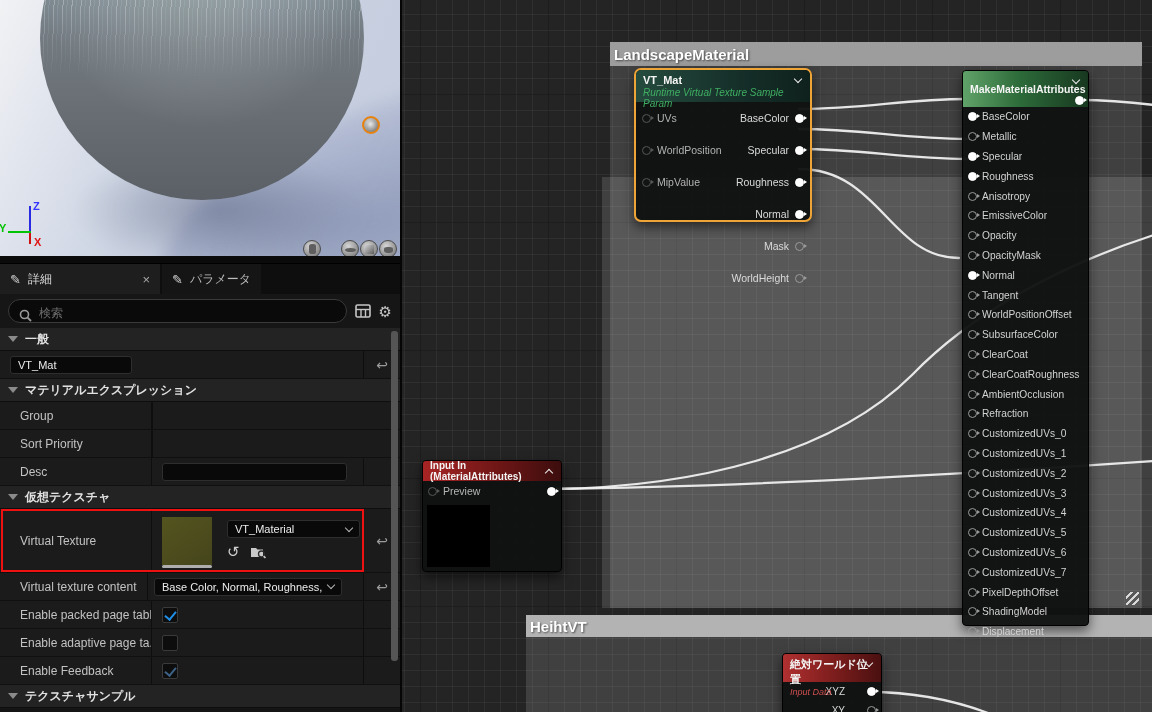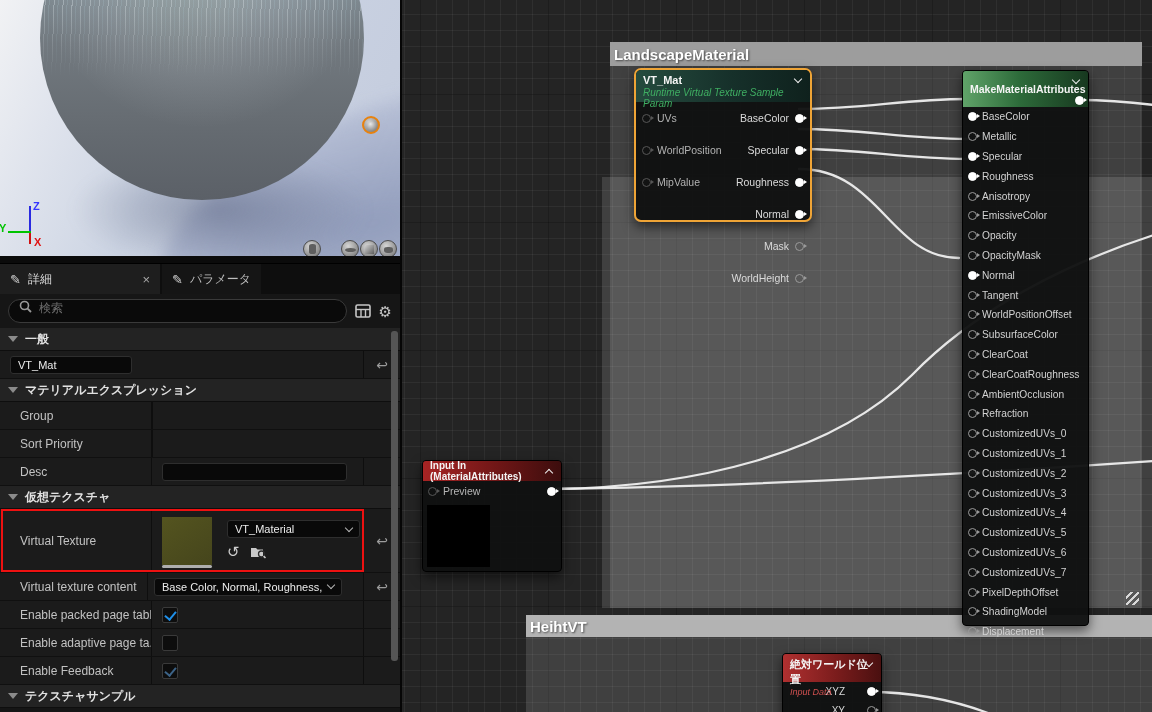--- a/index.html
+++ b/index.html
@@ -46,21 +46,21 @@
   
   #details{left:0;top:263px;width:400px;height:449px;background:#151515;border-top:1px solid #000}
   .tabbar{display:flex;height:30px;background:#0e0e0e;align-items:stretch}
   .tab{display:flex;align-items:center;gap:7px;padding:0 10px;font-size:12px;color:#d9d9d9}
   .tab.active{background:#1e1e1e;width:160px}
   .tab.inactive{background:#151515;color:#bdbdbd;margin-left:2px}
   .tab .pen{color:#d5d5d5;font-size:13px}
   .tab .close{margin-left:auto;color:#a8a8a8;font-size:13px}
   .searchrow{display:flex;align-items:center;height:34px;padding:0 8px;gap:8px;background:#161616}
   .searchbox{flex:1;height:24px;border-radius:12px;background:#0a0a0a;border:1px solid #3a3a3a;
-    display:flex;align-items:flex-start;padding:0 10px;gap:7px}
+    display:flex;align-items:flex-end;padding:0 10px;gap:7px}
   .searchbox .ph{color:#6d6d6d;font-size:12px}
   .toolico{color:#c6c6c6;font-size:15px;line-height:1}
   .sect{height:23px;background:#232323;border-bottom:1px solid #0e0e0e;display:flex;align-items:center;
     padding-left:8px;gap:7px;font-size:12px;font-weight:bold;color:#e2e2e2}
   .tri{width:0;height:0;border-left:5px solid transparent;border-right:5px solid transparent;border-top:6px solid #8b8b8b}
   .prow{height:28px;display:flex;align-items:stretch;background:#1b1b1b;border-bottom:1px solid #101010;position:relative}
   .pname{width:152px;flex:none;display:flex;align-items:center;padding-left:20px;font-size:12px;color:#c2c2c2;
     border-right:1px solid #0e0e0e;white-space:nowrap;overflow:hidden}
   .pval{flex:1;display:flex;align-items:center;padding-left:10px;gap:6px}
   .prevert{width:37px;flex:none;display:flex;align-items:center;justify-content:center;

